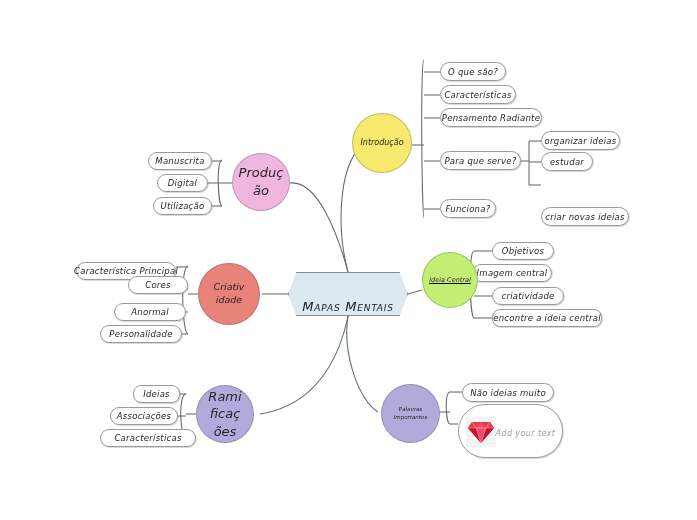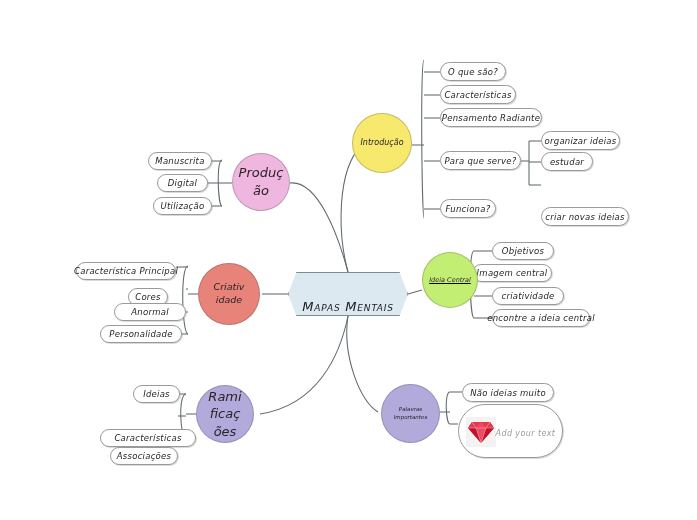--- a/index.html
+++ b/index.html
@@ -231,58 +231,58 @@
     <span class="leaf-label">Utilização</span>
   </div>
 
   <div class="circle-node" style="left:198px; top:263px; width:62px; height:62px; background:#e8837a;">
     <span class="circle-label" style="font-size:9.5px; width:40px;">Criatividade</span>
   </div>
 
   <div class="leaf" style="left:76px; top:262px; width:100px; height:18px;">
     <span class="leaf-label">Característica Principal</span>
   </div>
-  <div class="leaf" style="left:128px; top:288px; width:40px; height:18px;">
+  <div class="leaf" style="left:128px; top:276px; width:60px; height:18px;">
     <span class="leaf-label">Cores</span>
   </div>
   <div class="leaf" style="left:114px; top:303px; width:72px; height:18px;">
     <span class="leaf-label">Anormal</span>
   </div>
   <div class="leaf" style="left:100px; top:325px; width:82px; height:18px;">
     <span class="leaf-label">Personalidade</span>
   </div>
 
   <div class="circle-node" style="left:196px; top:385px; width:58px; height:58px; background:#b3aadc;">
     <span class="circle-label" style="font-size:13px; width:42px;">Ramificações</span>
   </div>
 
-  <div class="leaf" style="left:133px; top:385px; width:47px; height:18px;">
+  <div class="leaf" style="left:133px; top:385px; width:47px; height:18px;border-radius:8px;">
     <span class="leaf-label">Ideias</span>
   </div>
-  <div class="leaf" style="left:110px; top:407px; width:68px; height:18px;margin-top:40px;">
+  <div class="leaf" style="left:110px; top:407px; width:68px; height:18px;">
     <span class="leaf-label">Associações</span>
   </div>
   <div class="leaf" style="left:100px; top:429px; width:96px; height:18px;">
     <span class="leaf-label">Características</span>
   </div>
 
   <div class="circle-node" style="left:422px; top:252px; width:56px; height:56px; background:#c3ee74;text-decoration:underline;">
     <span class="circle-label" style="font-size:6.5px;">Ideia Central</span>
   </div>
 
   <div class="leaf" style="left:492px; top:242px; width:62px; height:18px;">
     <span class="leaf-label">Objetivos</span>
   </div>
   <div class="leaf" style="left:472px; top:264px; width:80px; height:18px;">
     <span class="leaf-label">Imagem central</span>
   </div>
   <div class="leaf" style="left:492px; top:287px; width:72px; height:18px;">
     <span class="leaf-label">criatividade</span>
   </div>
-  <div class="leaf" style="left:492px; top:309px; width:98px; height:18px;">
+  <div class="leaf" style="left:492px; top:309px; width:110px; height:18px;border-radius:8px;">
     <span class="leaf-label">encontre a ideia central</span>
   </div>
 
   <div class="circle-node" style="left:381px; top:384px; width:59px; height:59px; background:#b3aadc;">
     <span class="circle-label" style="font-size:5.5px; width:44px;">Palavras Importantes</span>
   </div>
 
   <div class="leaf" style="left:462px; top:383px; width:92px; height:19px;">
     <span class="leaf-label">Não ideias muito</span>
   </div>

